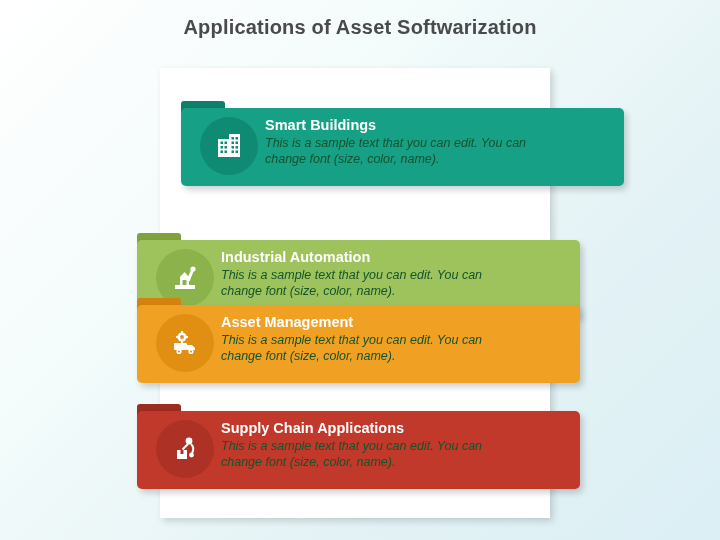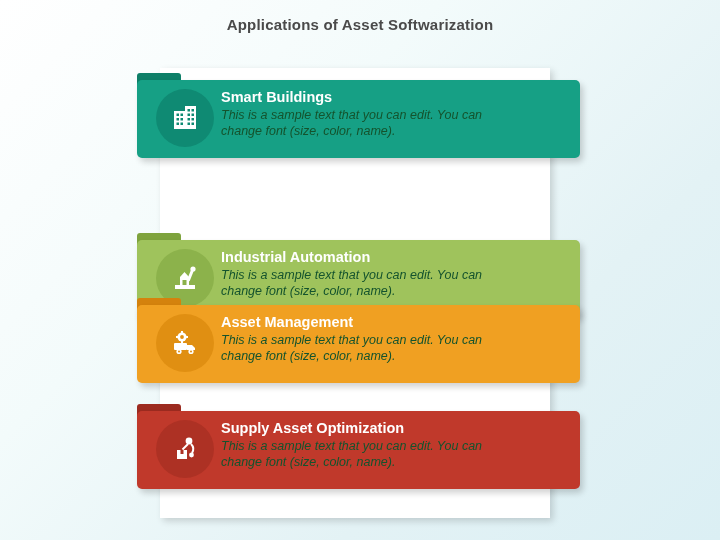--- a/index.html
+++ b/index.html
@@ -19,21 +19,21 @@
     position: absolute;
     inset: 0;
   }
 
   .title {
     position: absolute;
     top: 16px;
     left: 0;
     width: 720px;
     text-align: center;
-    font-size: 15px;
+    font-size: 20px;
     font-weight: bold;
     color: #4a4a4a;
     letter-spacing: 0.2px;
   }
 
   
   .backing {
     position: absolute;
     left: 160px;
     top: 68px;
@@ -109,21 +109,21 @@
   .row-body {
     font-size: 12.5px;
     font-style: italic;
     color: #14532d;
     line-height: 15.5px;
     margin: 0;
     max-width: 290px;
   }
 
   
-  #row-0 { top: 80px; }
+  #row-0 { top: 108px; margin-left: 44px; }
   #row-1 { top: 196px; margin-top: 44px; }
   #row-2 { top: 305px; }
   #row-3 { top: 411px; }
 </style>
 </head>
 <body>
 
 <div class="slide">
 
   <div class="title">Applications of Asset Softwarization</div>
@@ -212,19 +212,19 @@
         <svg width="34" height="34" viewBox="0 0 34 34">
           <circle cx="21" cy="9" r="3.4" fill="#ffffff"></circle>
           <rect x="9" y="18" width="10" height="9" fill="#ffffff"></rect>
           <rect x="12.5" y="18" width="3" height="4" fill="#ad3124"></rect>
           <path d="M20 12 L14.5 17.5" stroke="#ffffff" stroke-width="2" fill="none"></path>
           <path d="M23 12 q4 4 1 9" stroke="#ffffff" stroke-width="2" fill="none"></path>
           <circle cx="23.5" cy="23" r="2.4" fill="#ffffff"></circle>
         </svg>
       </div>
       <div class="text-wrap">
-        <p class="row-title">Supply Asset Optimization</p>
+        <p class="row-title">Supply Chain Applications</p>
         <p class="row-body">This is a sample text that you can edit. You can change font (size, color, name).</p>
       </div>
     </div>
 
   </div>
 </div>
 
 </body></html>

